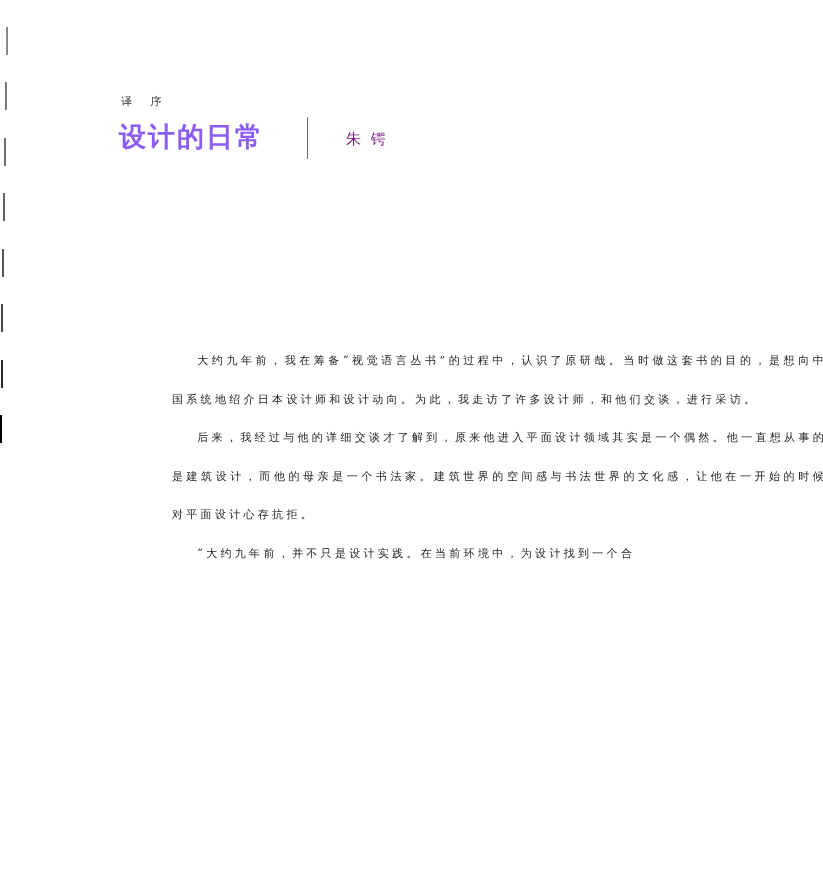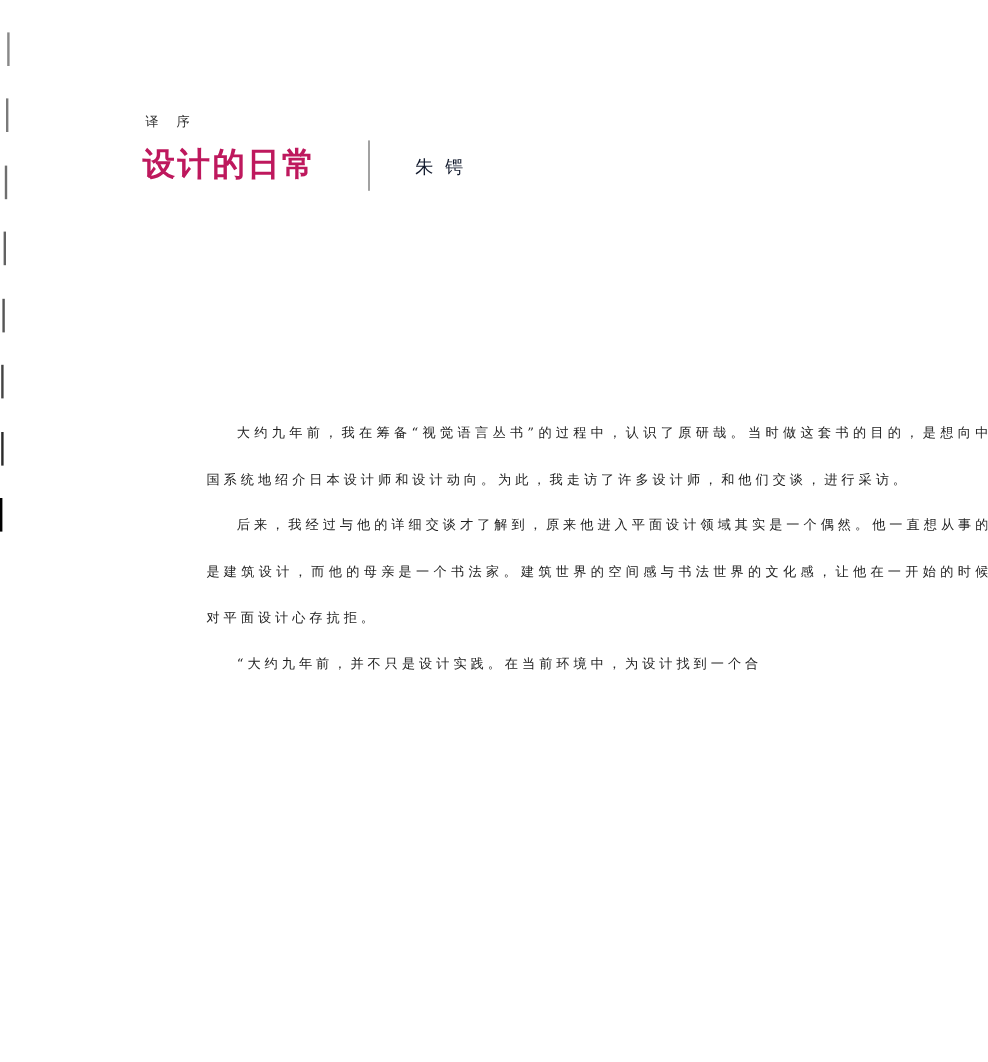--- a/index.html
+++ b/index.html
@@ -26,47 +26,47 @@
       height: 28px;
       background: #555;
     }
     .header-label {
       position: absolute;
       left: 121px;
       top: 94px;
       font-size: 11px;
       letter-spacing: 6px;
       color: #333;
-      font-family: Liberation Sans, sans-serif;
+      font-family: Liberation Mono, monospace;
     }
     .title {
       position: absolute;
       left: 119px;
       top: 119px;
       font-size: 27px;
       font-weight: bold;
       letter-spacing: 2px;
-      color: #be185d;
+      color: #8b5cf6;
       font-family: "DejaVu Serif", serif;
     }
     .separator {
       position: absolute;
       left: 307px;
       top: 117px;
       width: 1px;
       height: 42px;
       background: #666;
     }
     .author {
       position: absolute;
       left: 346px;
       top: 130px;
       font-size: 15px;
       letter-spacing: 10px;
-      color: #0f172a;
+      color: #701a75;
       font-family: "DejaVu Serif", serif;
     }
     .body-text {
       position: absolute;
       left: 124px;
       top: 342px;
       width: 655px;
       font-size: 11px;
       line-height: 38.5px;
       letter-spacing: 3.3px;

